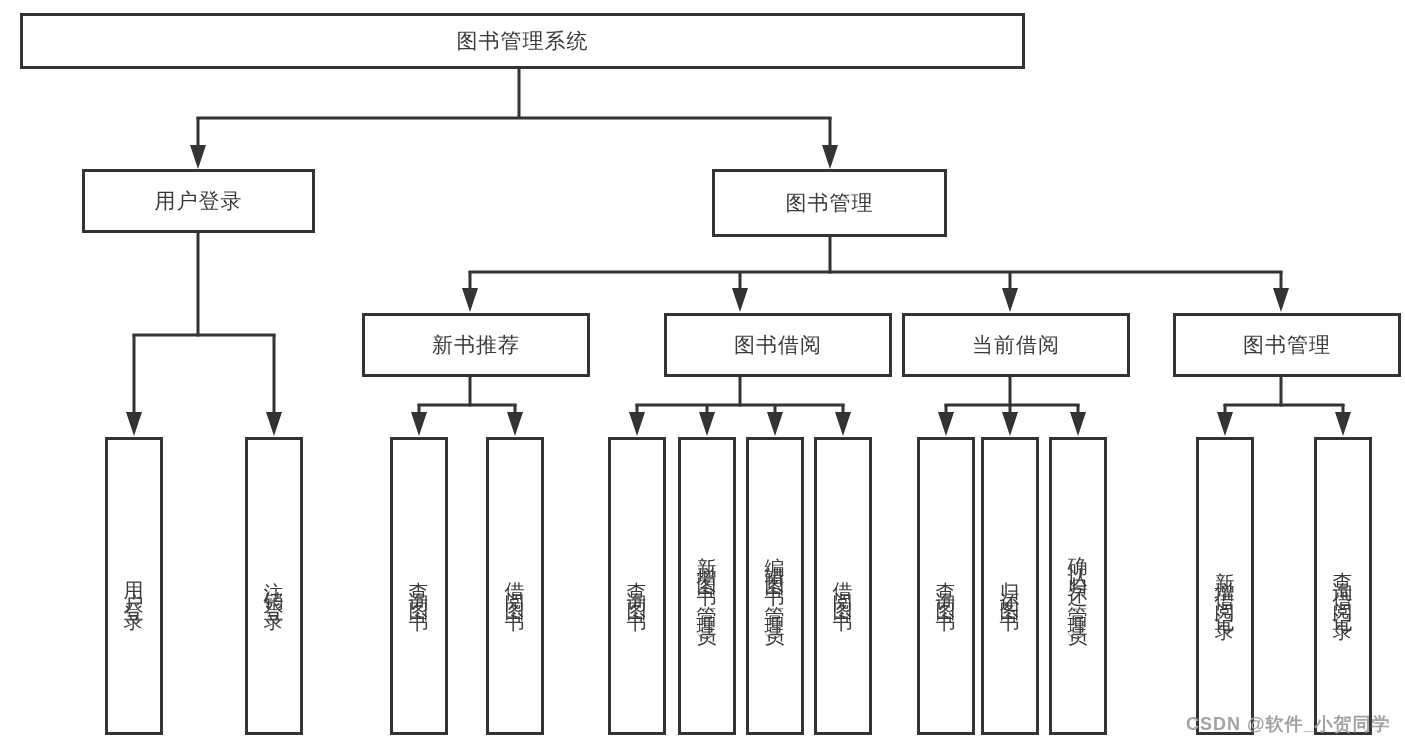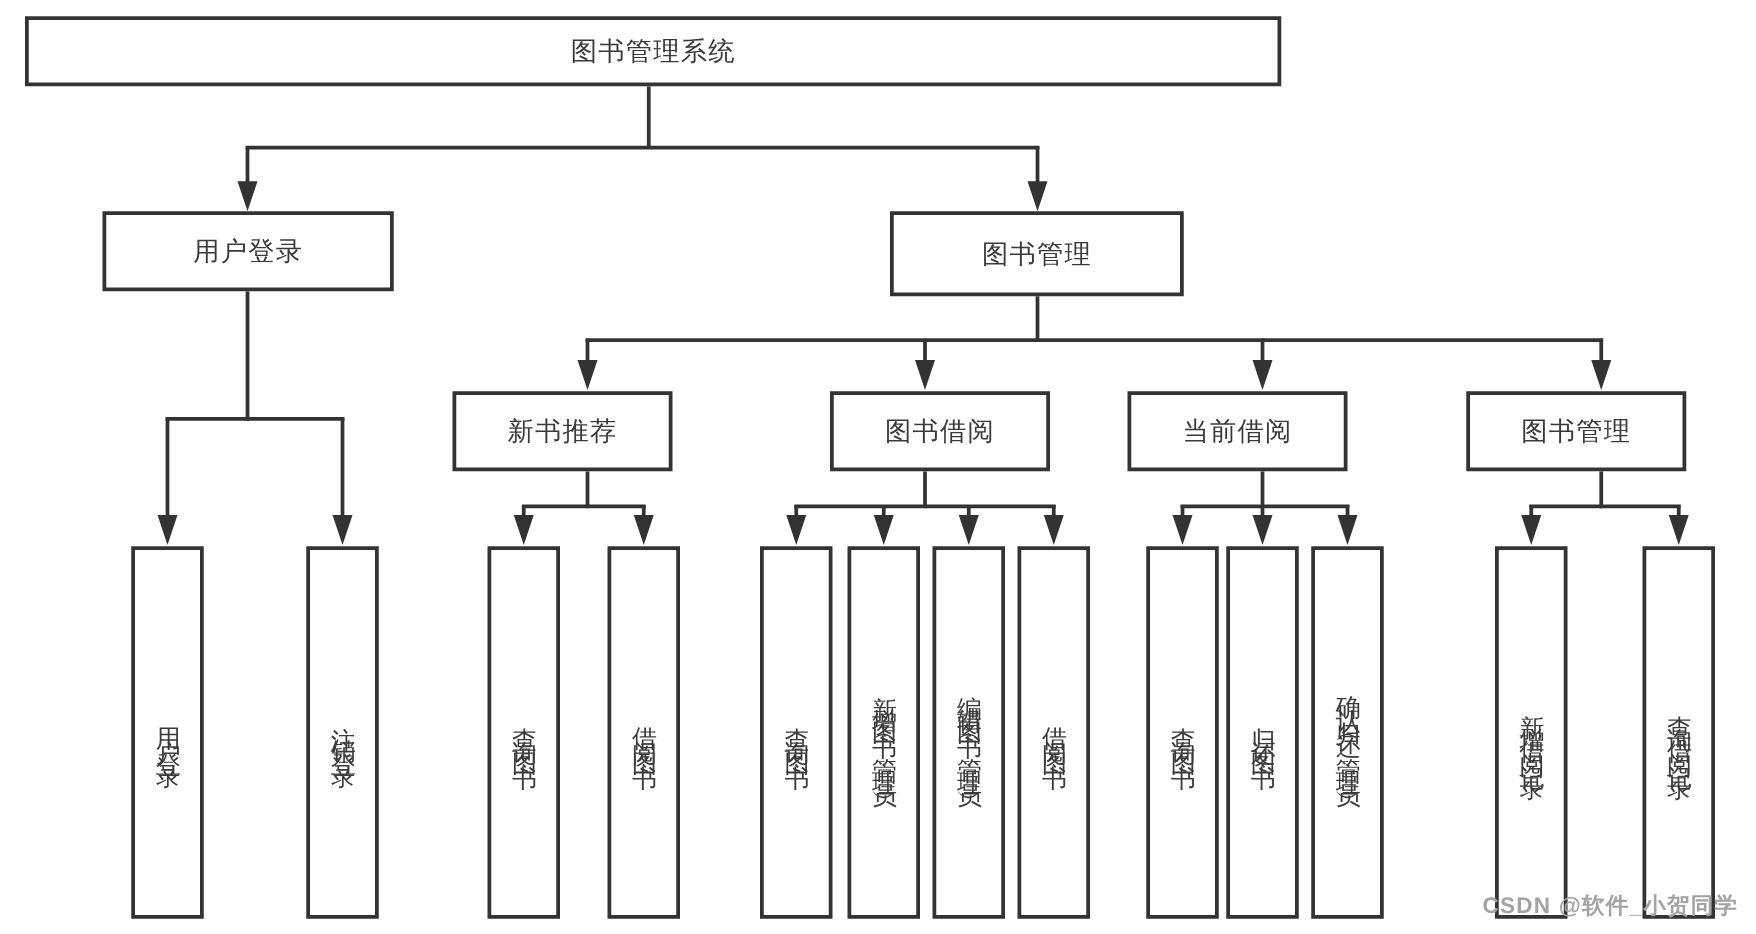--- a/index.html
+++ b/index.html
@@ -34,21 +34,21 @@
     letter-spacing: 10px;
     line-height: 1;
     white-space: nowrap;
   }
   
   .n-root   { left: 20px;   top: 13px;  width: 1005px; height: 56px; }
   
   .n-login  { left: 82px;   top: 169px; width: 233px;  height: 64px; }
   .n-mgmt   { left: 712px;  top: 169px; width: 235px;  height: 68px; }
   
-  .n-l3     { top: 313px; width: 176px; height: 64px; }
+  .n-l3     { top: 313px; width: 228px; height: 64px; }
   .n-newrec { left: 362px; }
   .n-borrow { left: 664px; }
   .n-current{ left: 902px; }
   .n-record { left: 1173px; }
   
   .leaf { top: 437px; width: 58px; height: 298px; }
   .x105 { left: 105px; }  .x245 { left: 245px; }
   .x390 { left: 390px; }  .x486 { left: 486px; }
   .x608 { left: 608px; }  .x678 { left: 678px; }
   .x746 { left: 746px; }  .x814 { left: 814px; }

